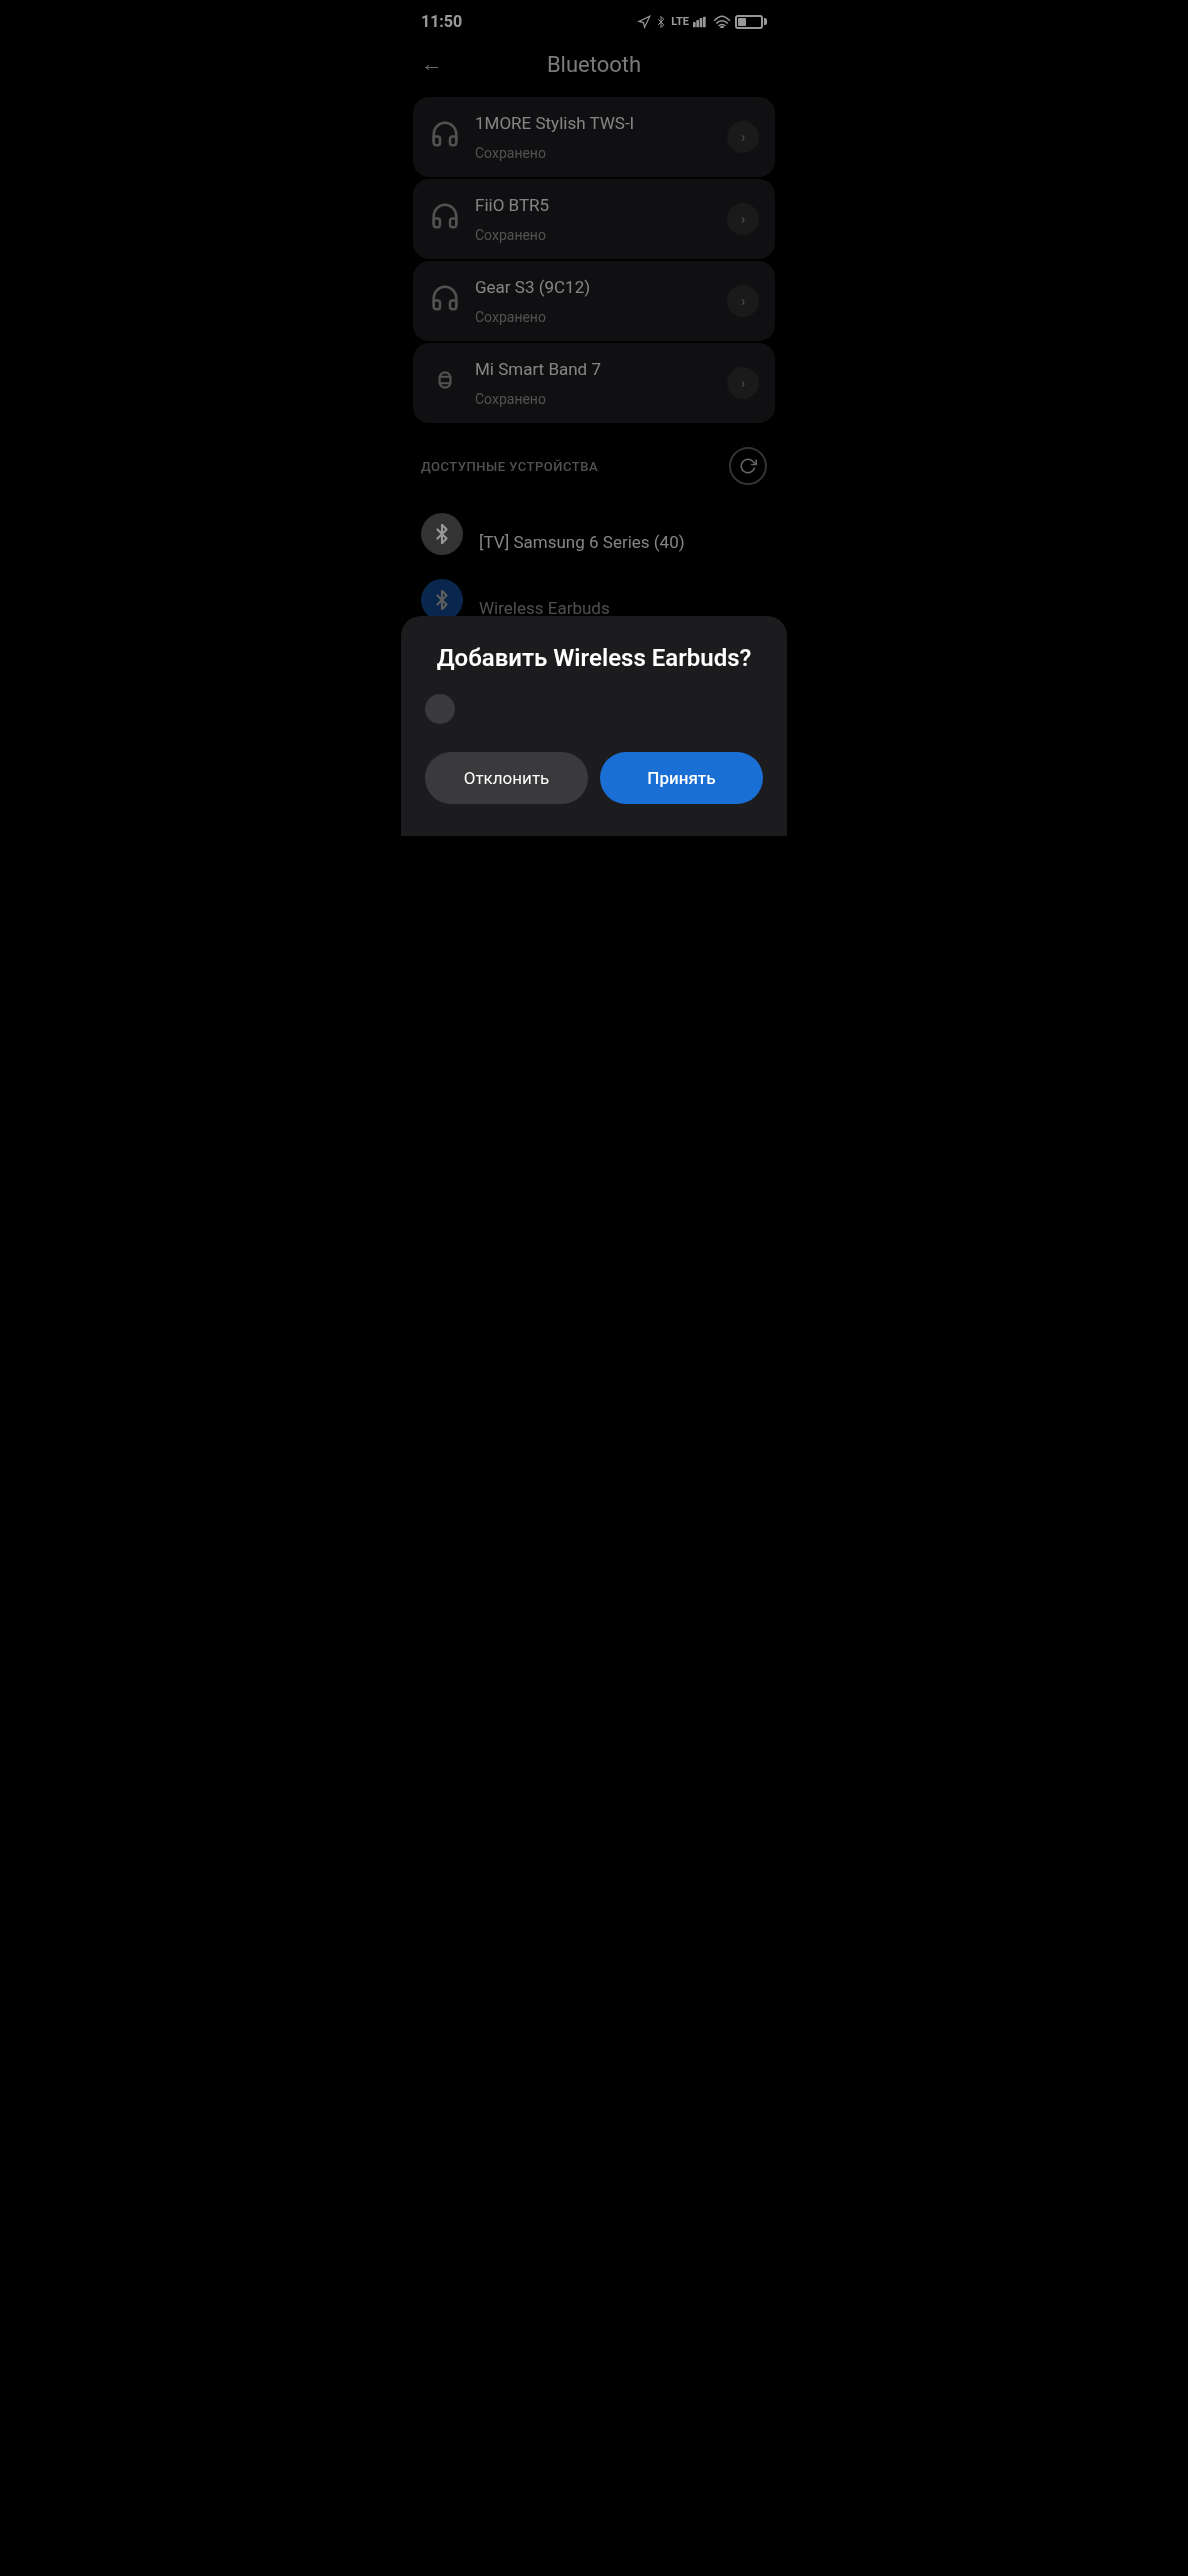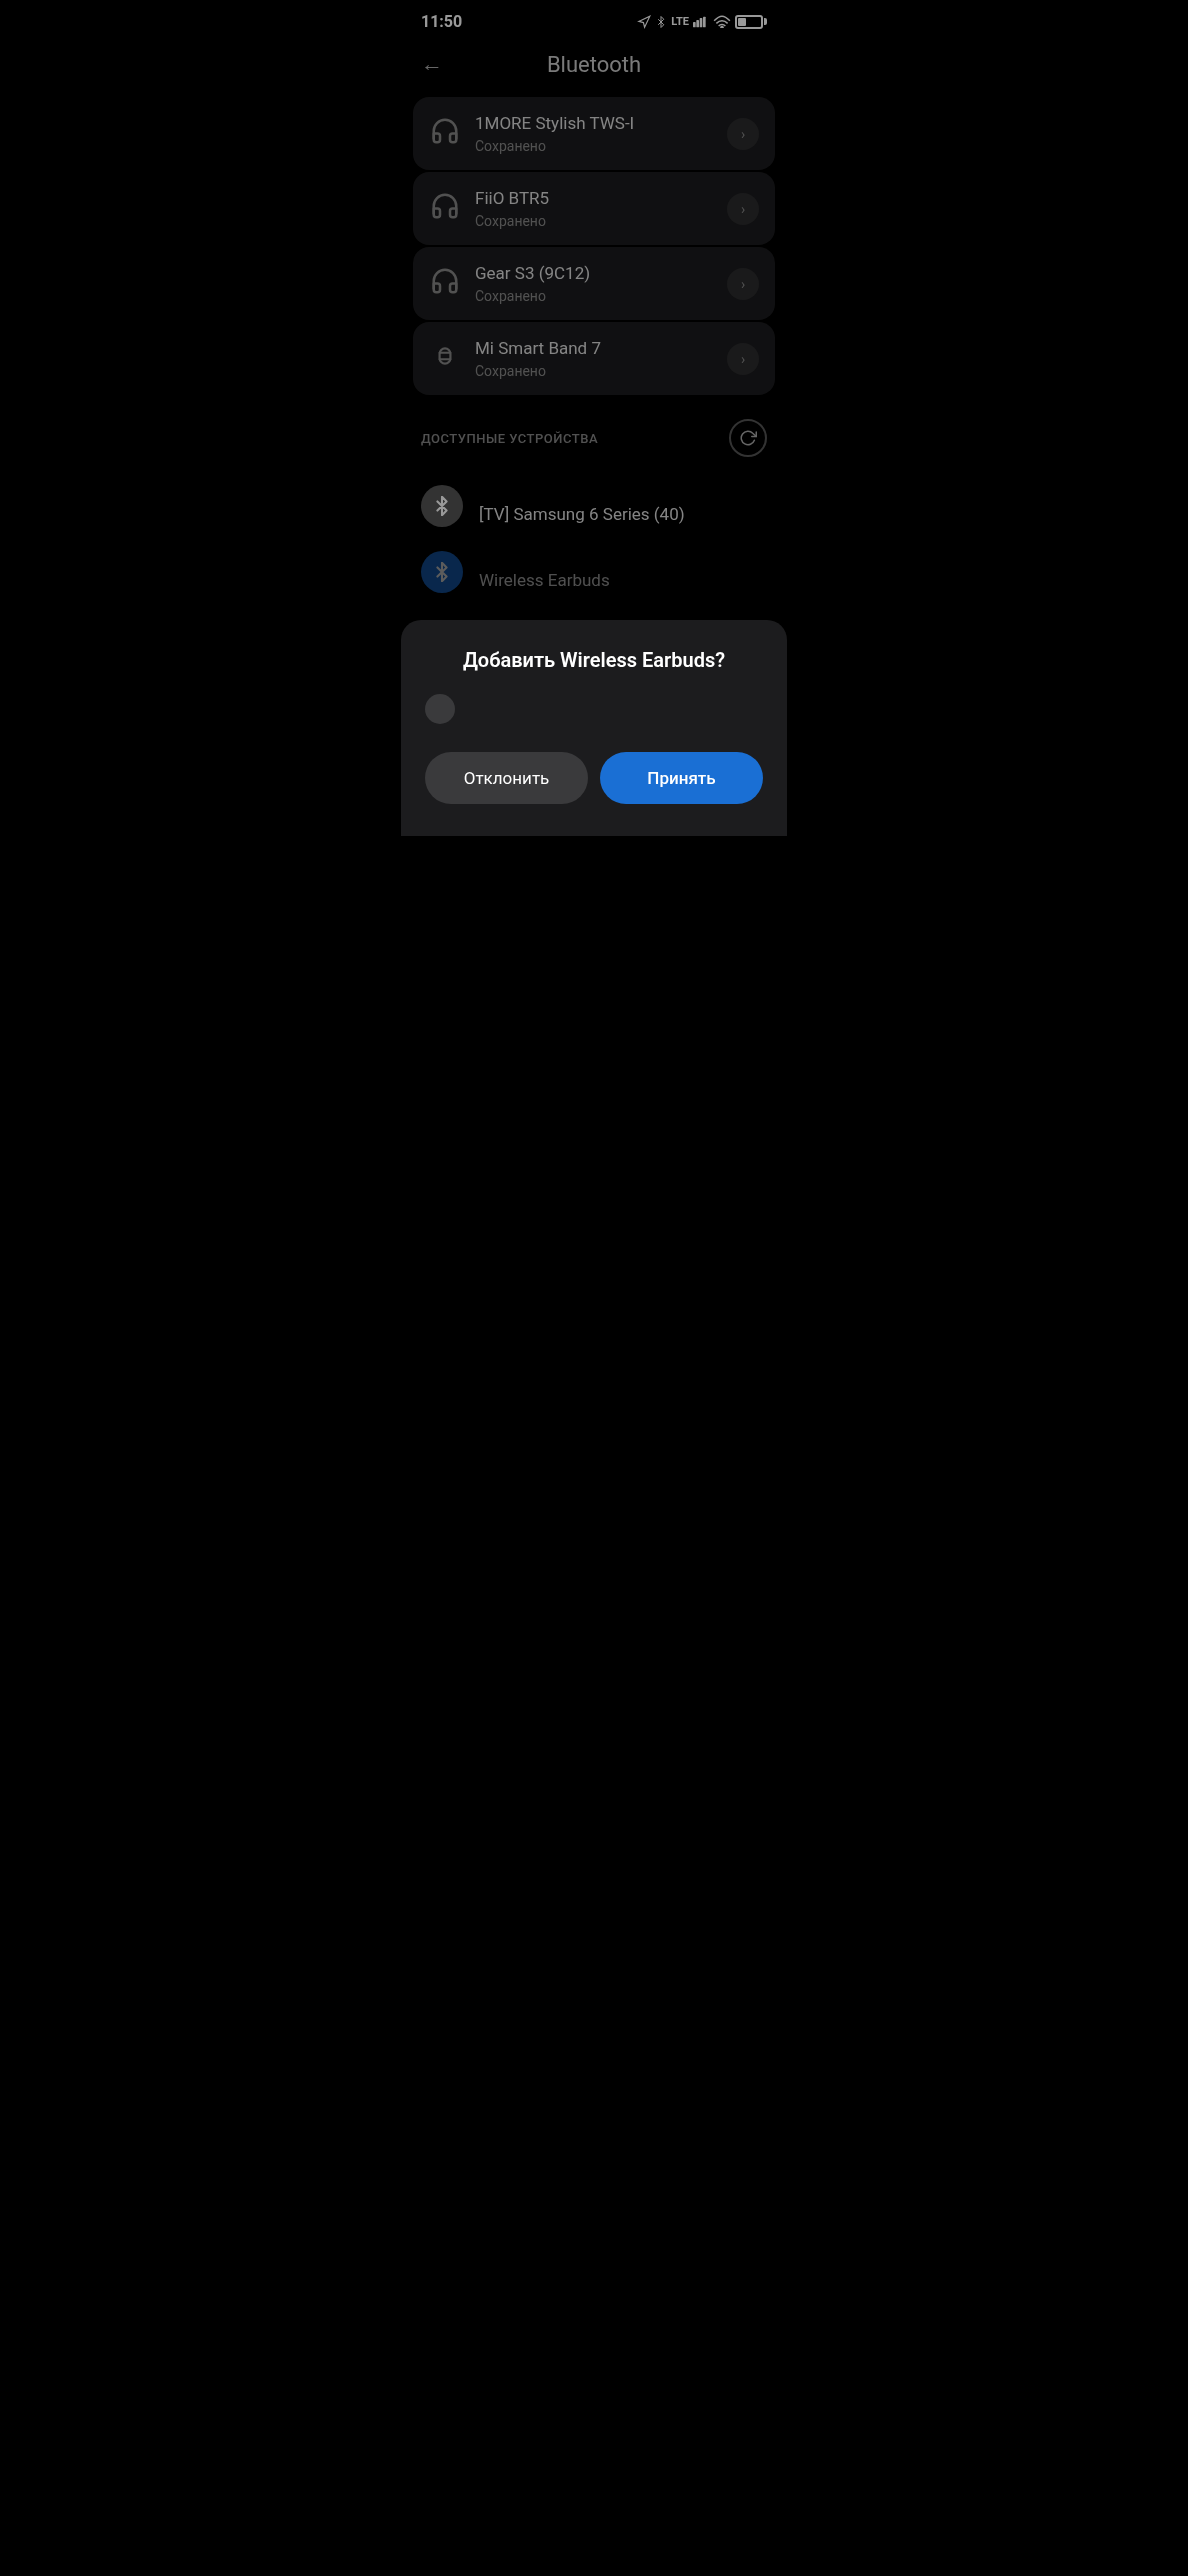--- a/index.html
+++ b/index.html
@@ -110,21 +110,21 @@
 
     .device-info .device-name {
       font-size: 17px;
       color: #ddd;
       font-weight: 400;
     }
 
     .device-info .device-status {
       font-size: 14px;
       color: #888;
-      margin-top: 5px;
+      margin-top: 12px;
     }
 
     .chevron-btn {
       background: #2c2c2e;
       border-radius: 50%;
       width: 32px;
       height: 32px;
       display: flex;
       align-items: center;
       justify-content: center;
@@ -207,21 +207,21 @@
       bottom: 0;
       left: 0;
       right: 0;
       background: #1c1c1e;
       border-radius: 20px 20px 0 0;
       padding: 28px 24px 32px;
       z-index: 20;
     }
 
     .sheet-title {
-      font-size: 20px;
+      font-size: 24px;
       font-weight: 600;
       text-align: center;
       color: #fff;
       margin-bottom: 20px;
     }
 
     .sheet-checkbox-row {
       display: flex;
       align-items: flex-start;
       gap: 14px;

